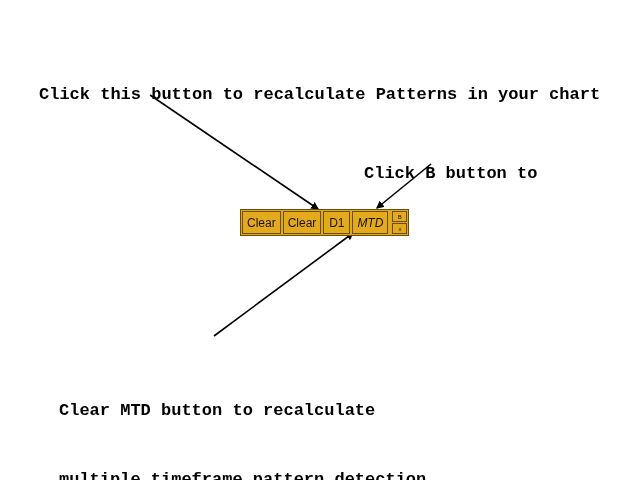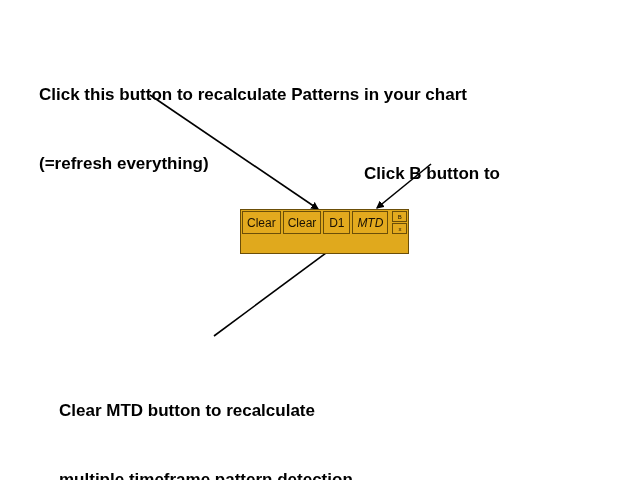--- a/index.html
+++ b/index.html
@@ -39,20 +39,21 @@
   #note-hide-buttons {
     left: 364px;
     top: 116px;
   }
   #note-mtd {
     left: 59px;
     top: 353px;
   }
   .note-line {
     display: block;
+    font-family: Liberation Mono, monospace;
   }
 
   
   #arrows {
     position: absolute;
     left: 0;
     top: 0;
     width: 640px;
     height: 480px;
     pointer-events: none;
@@ -62,21 +63,21 @@
   #toolbar {
     position: absolute;
     left: 240px;
     top: 209px;
     display: flex;
     align-items: stretch;
     background: #e0a91d;
     border: 1px solid #6b4e08;
     padding: 1px;
     box-sizing: border-box;
-    height: 45px;
+    height: 27px;
     justify-content: center;
   }
   .tb-btn {
     display: flex;
     align-items: center;
     justify-content: center;
     background: #e3aa1e;
     border: 1px solid #6b4e08;
     color: #1a1205;
     font-family: "Liberation Sans", sans-serif;
@@ -123,21 +124,20 @@
     overflow: hidden;
   }
 </style>
 </head>
 <body>
 
 <div id="canvas">
 
   <div class="note" id="note-recalculate">
     <span class="note-line">Click this button to recalculate Patterns in your chart</span>
-    <span class="note-line">(=refresh everything)</span>
   </div>
 
   <div class="note" id="note-hide-buttons">
     <span class="note-line">Click B button to</span>
   </div>
 
   <div class="note" id="note-mtd">
     <span class="note-line">Clear MTD button to recalculate</span>
     <span class="note-line">multiple timeframe pattern detection</span>
     

